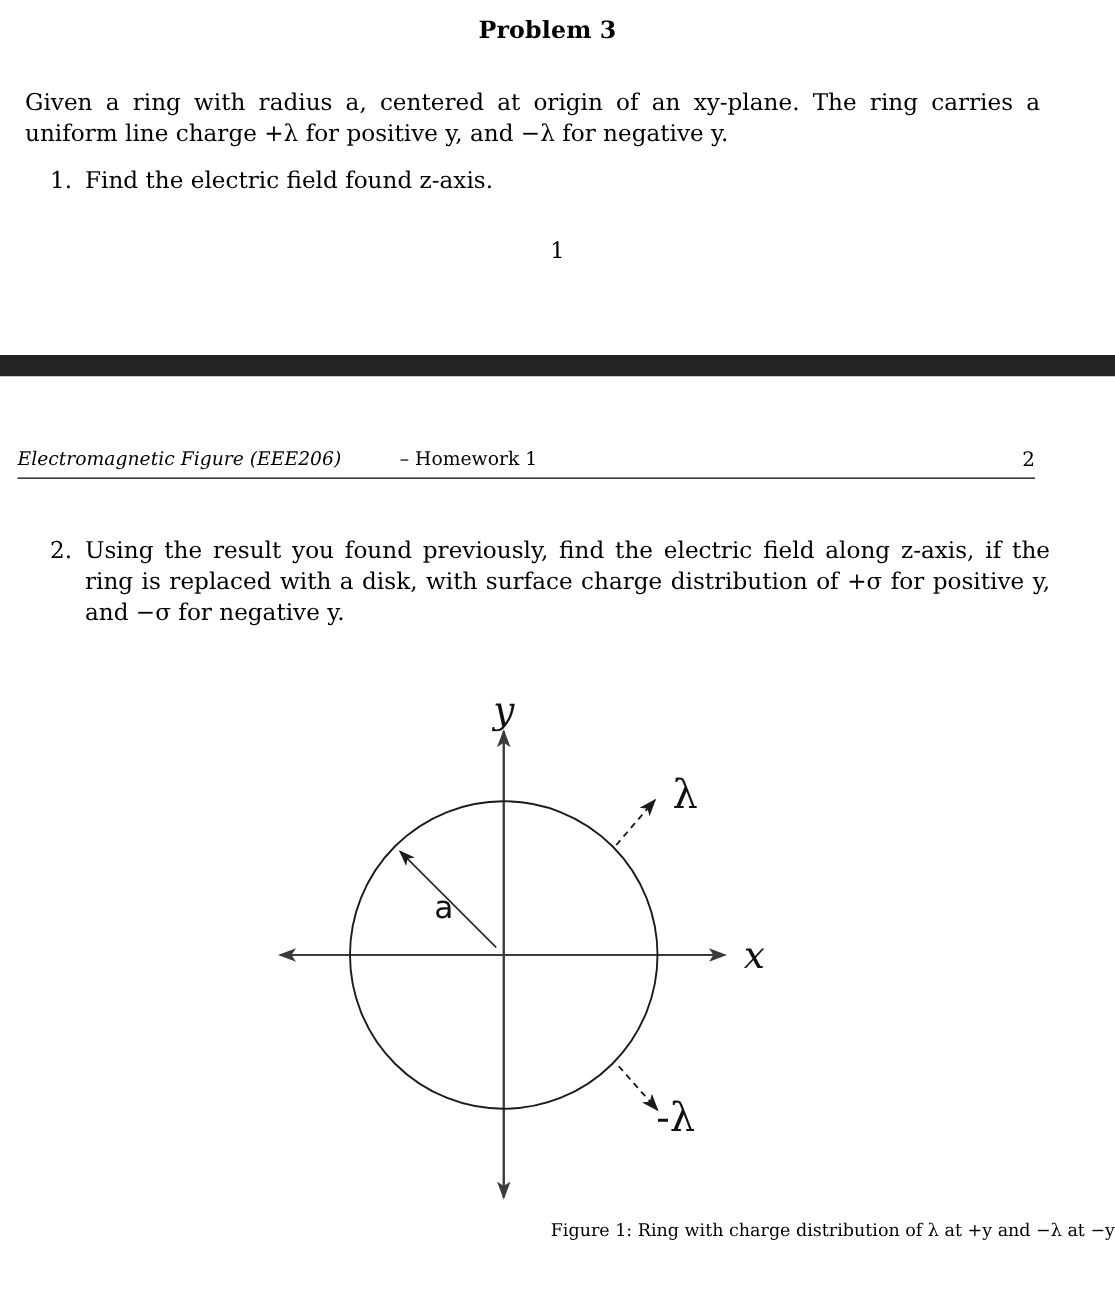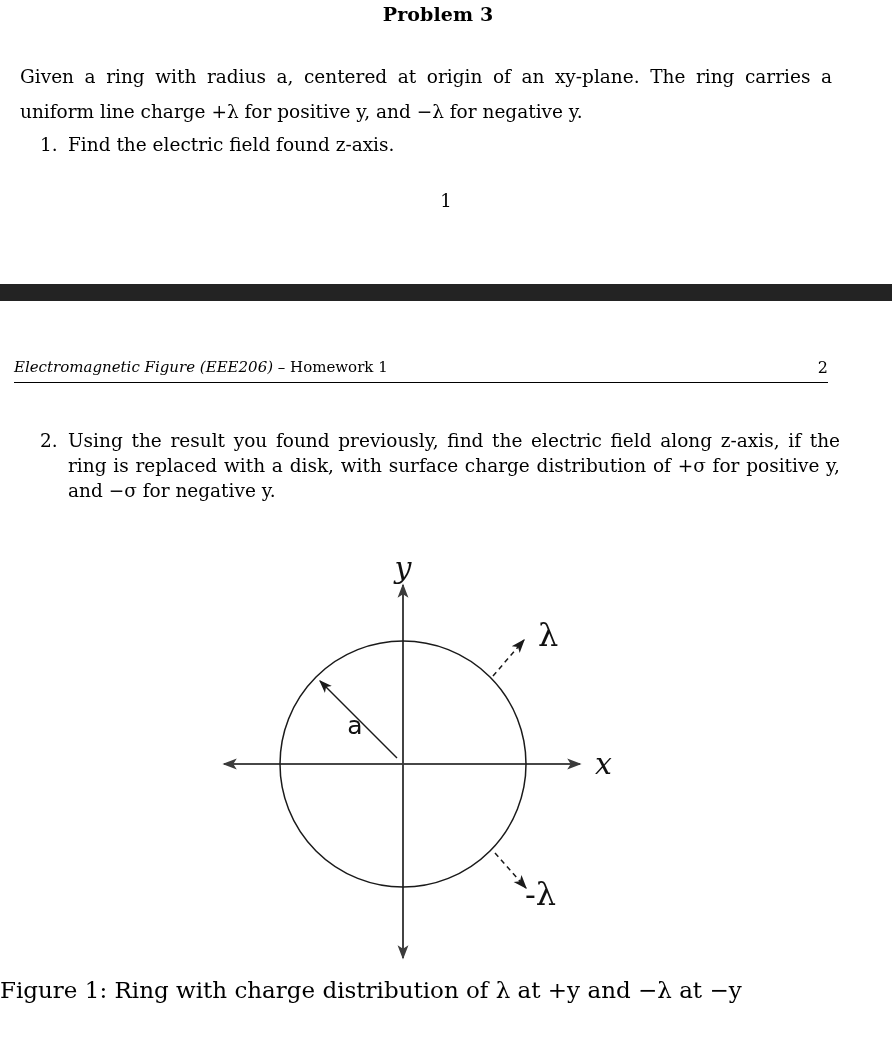--- a/index.html
+++ b/index.html
@@ -21,35 +21,35 @@
     left: 0;
     top: 0;
     width: 892px;
     height: 1040px;
   }
 
   
   .doc-title {
     position: absolute;
     left: 0;
-    top: 3px;
+    top: 13px;
     width: 876px;
     text-align: center;
     font-size: 19px;
     font-weight: bold;
     letter-spacing: 0.1px;
   }
 
   .para-intro {
     position: absolute;
     left: 20px;
-    top: 59px;
+    top: 70px;
     width: 812px;
     font-size: 18.5px;
-    line-height: 35px;
+    line-height: 25px;
     text-align: justify;
   }
 
   .olist {
     position: absolute;
     font-size: 18.5px;
     line-height: 25px;
   }
   .olist-1 {
     left: 40px;
@@ -105,20 +105,21 @@
     display: flex;
     align-items: flex-start;
     justify-content: space-between;
   }
   .runhead-left {
     font-size: 15px;
     font-style: italic;
   }
   .runhead-left .rm {
     font-style: normal;
+    margin-left: 42px;
   }
   .runhead-right {
     font-size: 16px;
   }
 
   
   .figure {
     position: absolute;
     left: 150px;
     top: 540px;
@@ -127,22 +128,22 @@
   }
   .figure svg {
     display: block;
   }
 
   .figcaption {
     position: absolute;
     left: 0;
     top: 977px;
     width: 892px;
-    text-align: left;
-    font-size: 23px;
+    text-align: right;
+    font-size: 14px;
   }
 </style>
 </head>
 <body>
 
 <div class="page">
 
   <div class="doc-title">Problem 3</div>
 
   <div class="para-intro">Given a ring with radius a, centered at origin of an xy-plane. The ring carries a uniform line charge +λ for positive y, and −λ for negative y.</div>

